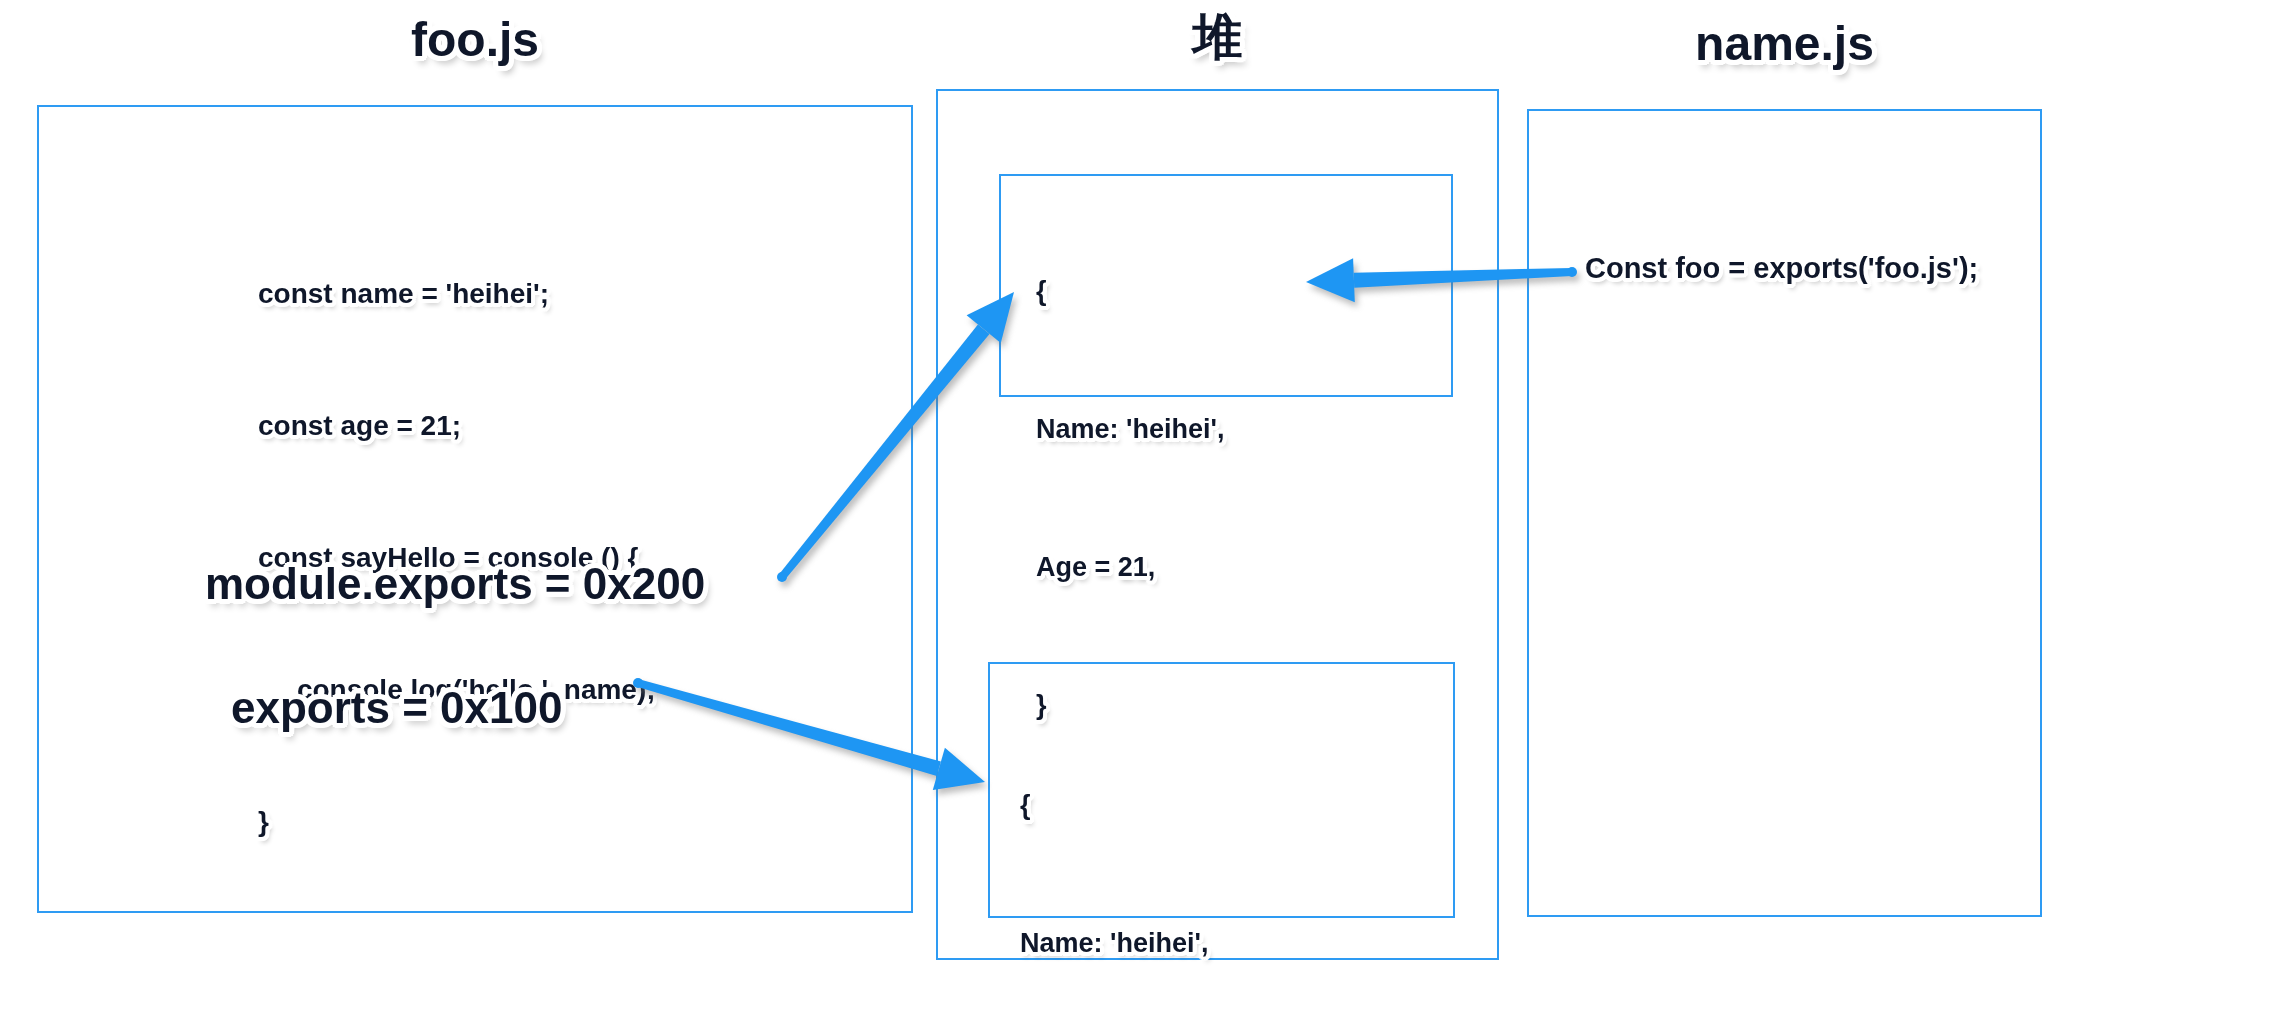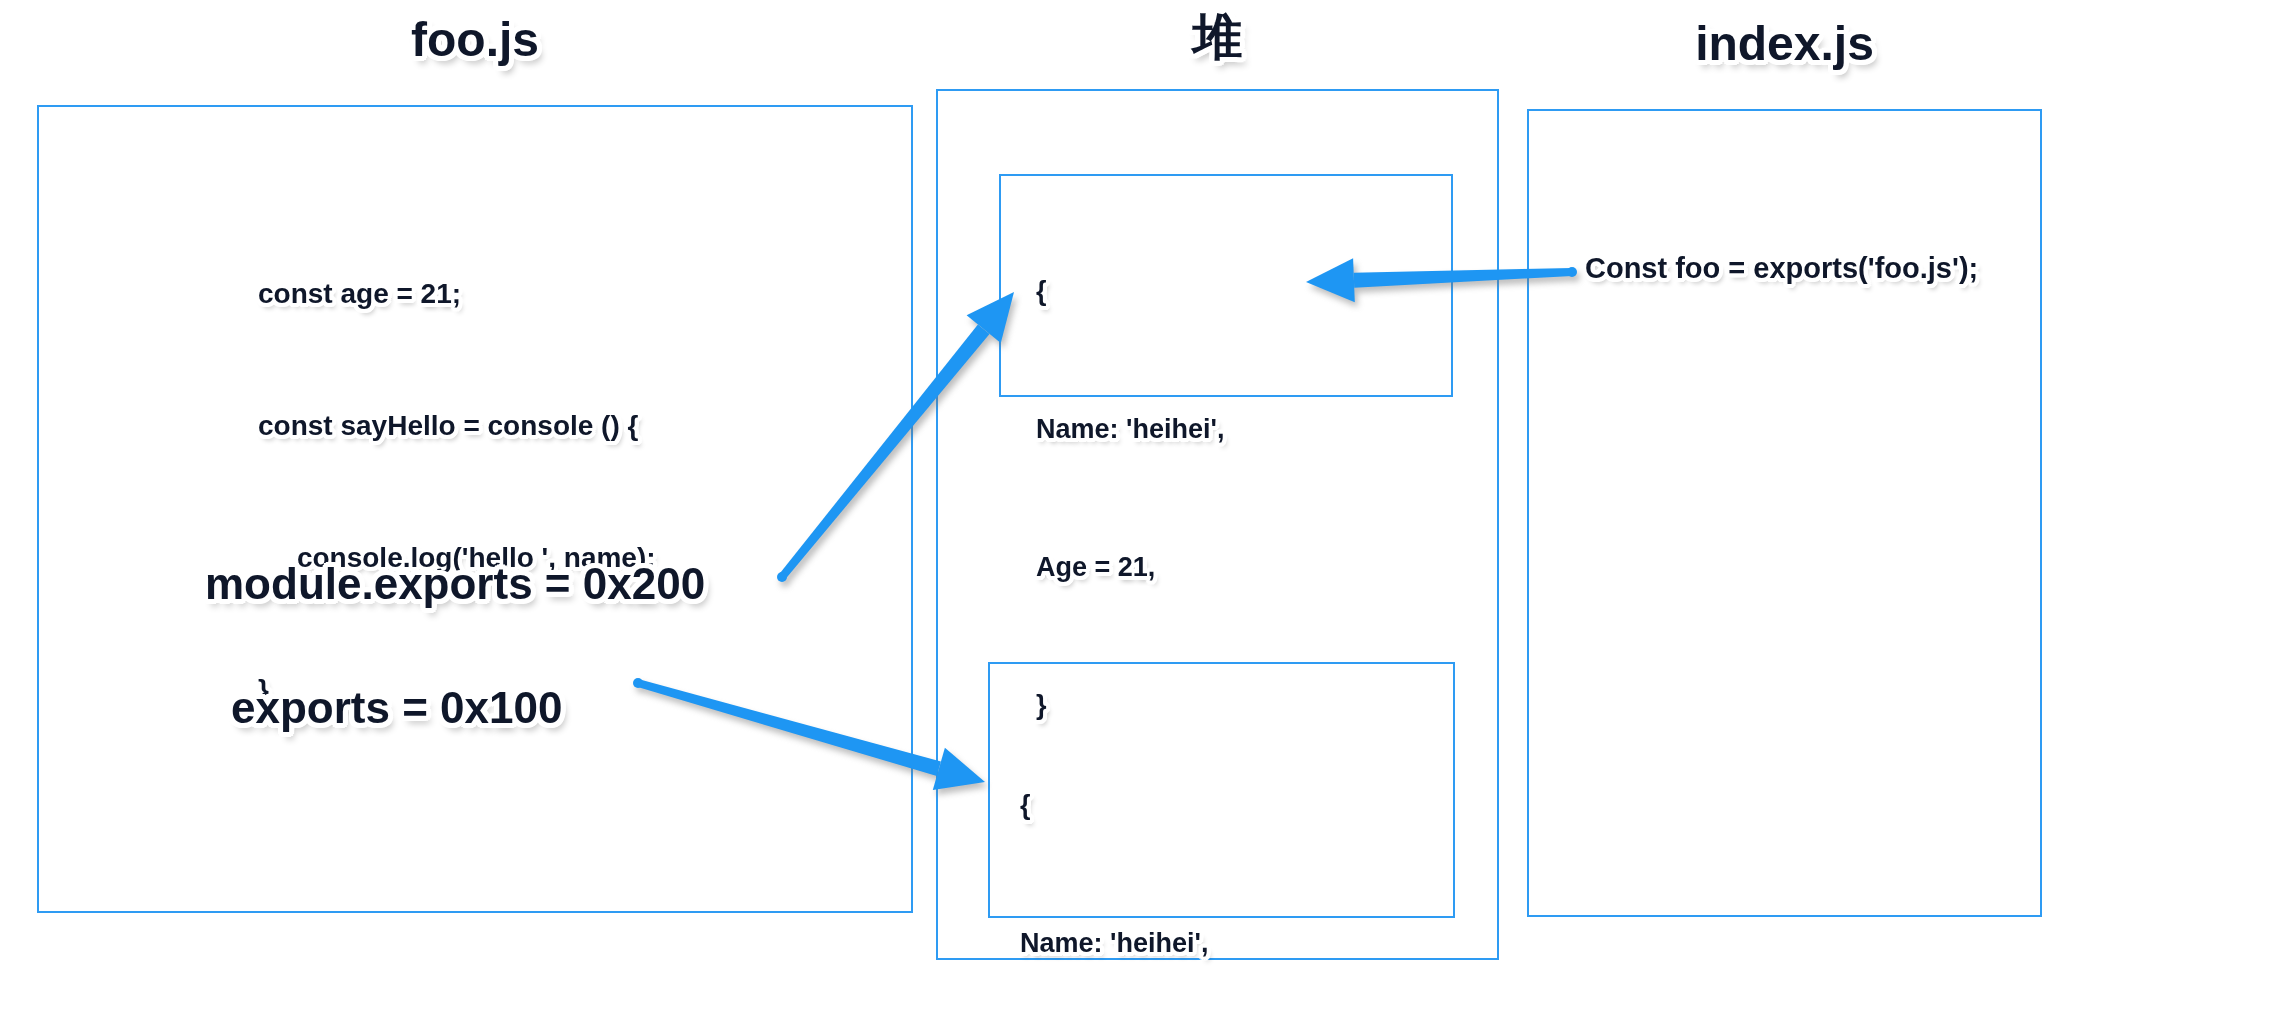--- a/index.html
+++ b/index.html
@@ -37,29 +37,30 @@
   svg.overlay{position:absolute;left:0;top:0;pointer-events:none;}
   svg.overlay g{filter:drop-shadow(3px 5px 3px rgba(110,110,110,0.45));}
 </style>
 </head>
 <body>
 
 <div class="canvas">
 
   <div class="abs blue title ot-lg" style="left:37px;top:12px;width:876px;">foo.js</div>
   <div class="abs blue title ot-lg" style="left:936px;top:4px;width:563px;font-size:50px;">堆</div>
-  <div class="abs blue title ot-lg" style="left:1527px;top:16px;width:515px;">index.js</div>
+  <div class="abs blue title ot-lg" style="left:1527px;top:16px;width:515px;">name.js</div>
 
   <div class="box" style="left:37px;top:105px;width:872px;height:804px;"></div>
   <div class="box" style="left:936px;top:89px;width:559px;height:867px;"></div>
   <div class="box" style="left:999px;top:174px;width:450px;height:219px;"></div>
   <div class="box" style="left:988px;top:662px;width:463px;height:252px;"></div>
   <div class="box" style="left:1527px;top:109px;width:511px;height:804px;"></div>
 
   <div class="abs blue code ot-sm" style="left:258px;top:184px;">
+    <div>const name = 'heihei';</div>
     <div>const age = 21;</div>
     <div>const sayHello = console () {</div>
     <div>     console.log('hello ', name);</div>
     <div>}</div>
   </div>
 
   <div class="abs blue objtext ot-sm" style="left:1036px;top:176px;">
     <div>{</div>
     <div>Name: 'heihei',</div>
     <div>Age = 21,</div>

